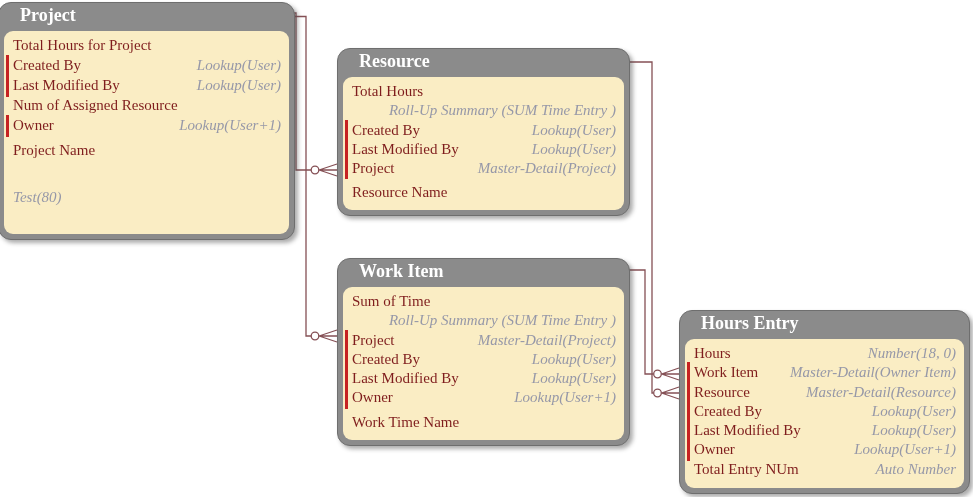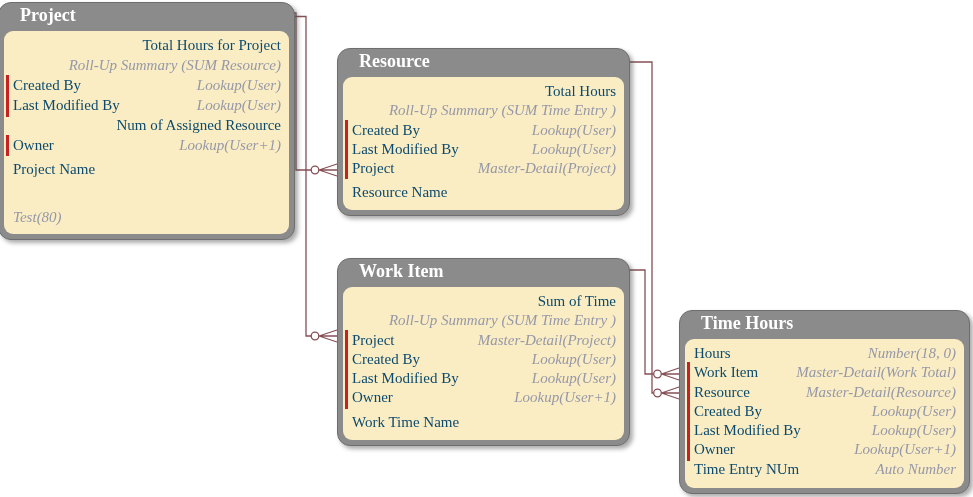--- a/index.html
+++ b/index.html
@@ -11,21 +11,21 @@
           border-radius:13px;box-shadow:3px 3px 4px rgba(70,70,70,.45);}
   .entity .title{position:absolute;top:2px;left:21px;right:8px;color:#ffffff;
           font-weight:bold;font-size:18px;white-space:nowrap;}
   .entity .body{position:absolute;left:5px;right:5px;top:28px;bottom:5px;
           background:#FAEDC4;border-radius:9px;padding:5px 8px 0 9px;overflow:hidden;}
 
   .row{position:relative;line-height:19.3px;font-size:15px;color:#000;}
   #entity-project .row{line-height:19.9px;}
   .flexrow{display:flex;justify-content:space-between;align-items:baseline;gap:28px;}
   .row.gap{margin-top:5px;flex-direction:column;}
-  .lbl{color:#0c4a6e;white-space:nowrap;text-align:right;}
+  .lbl{color:#7f1d1d;white-space:nowrap;}
   .typ{font-style:italic;color:#9698A8;white-space:nowrap;}
   .rollup .typ{display:block;text-align:right;}
   .reqbar{position:absolute;left:-7px;top:-1px;bottom:-1px;width:3px;background:#C62222;}
 </style>
 </head>
 <body>
 
 <svg class="wires" viewBox="0 0 973 497" xmlns="http://www.w3.org/2000/svg">
   <g stroke="#855055" stroke-width="1.3" fill="none">
 
@@ -53,21 +53,20 @@
       <path d="M661.5 393 L679 387 M661.5 393 L679 393 M661.5 393 L679 399"></path>
     </g>
   </g>
 </svg>
 
 <div class="entity" id="entity-project" style="left:-2px;top:2px;width:295px;height:236px;">
   <div class="title">Project</div>
   <div class="body">
       <div class="row rollup">
         <div class="lbl">Total Hours for Project</div>
-        <div class="typ">Roll-Up Summary (SUM Resource)</div>
       </div>
       <div class="row flexrow">
         <span class="reqbar"></span>
         <div class="lbl">Created By</div>
         <div class="typ">Lookup(User)</div>
       </div>
       <div class="row flexrow">
         <span class="reqbar"></span>
         <div class="lbl">Last Modified By</div>
         <div class="typ">Lookup(User)</div>
@@ -144,30 +143,30 @@
         <div class="typ">Lookup(User+1)</div>
       </div>
       <div class="row flexrow gap">
         <div class="lbl">Work Time Name</div>
         <div class="typ">Test(80)</div>
       </div>
     </div>
 </div>
 
 <div class="entity" id="entity-timeentry" style="left:679px;top:310px;width:289px;height:182px;">
-  <div class="title">Time Hours</div>
+  <div class="title">Hours Entry</div>
   <div class="body">
       <div class="row flexrow">
         <div class="lbl">Hours</div>
         <div class="typ">Number(18, 0)</div>
       </div>
       <div class="row flexrow">
         <span class="reqbar"></span>
         <div class="lbl">Work Item</div>
-        <div class="typ">Master-Detail(Work Total)</div>
+        <div class="typ">Master-Detail(Owner Item)</div>
       </div>
       <div class="row flexrow">
         <span class="reqbar"></span>
         <div class="lbl">Resource</div>
         <div class="typ">Master-Detail(Resource)</div>
       </div>
       <div class="row flexrow">
         <span class="reqbar"></span>
         <div class="lbl">Created By</div>
         <div class="typ">Lookup(User)</div>
@@ -176,17 +175,17 @@
         <span class="reqbar"></span>
         <div class="lbl">Last Modified By</div>
         <div class="typ">Lookup(User)</div>
       </div>
       <div class="row flexrow">
         <span class="reqbar"></span>
         <div class="lbl">Owner</div>
         <div class="typ">Lookup(User+1)</div>
       </div>
       <div class="row flexrow">
-        <div class="lbl">Time Entry NUm</div>
+        <div class="lbl">Total Entry NUm</div>
         <div class="typ">Auto Number</div>
       </div>
     </div>
 </div>
 
 </body></html>

